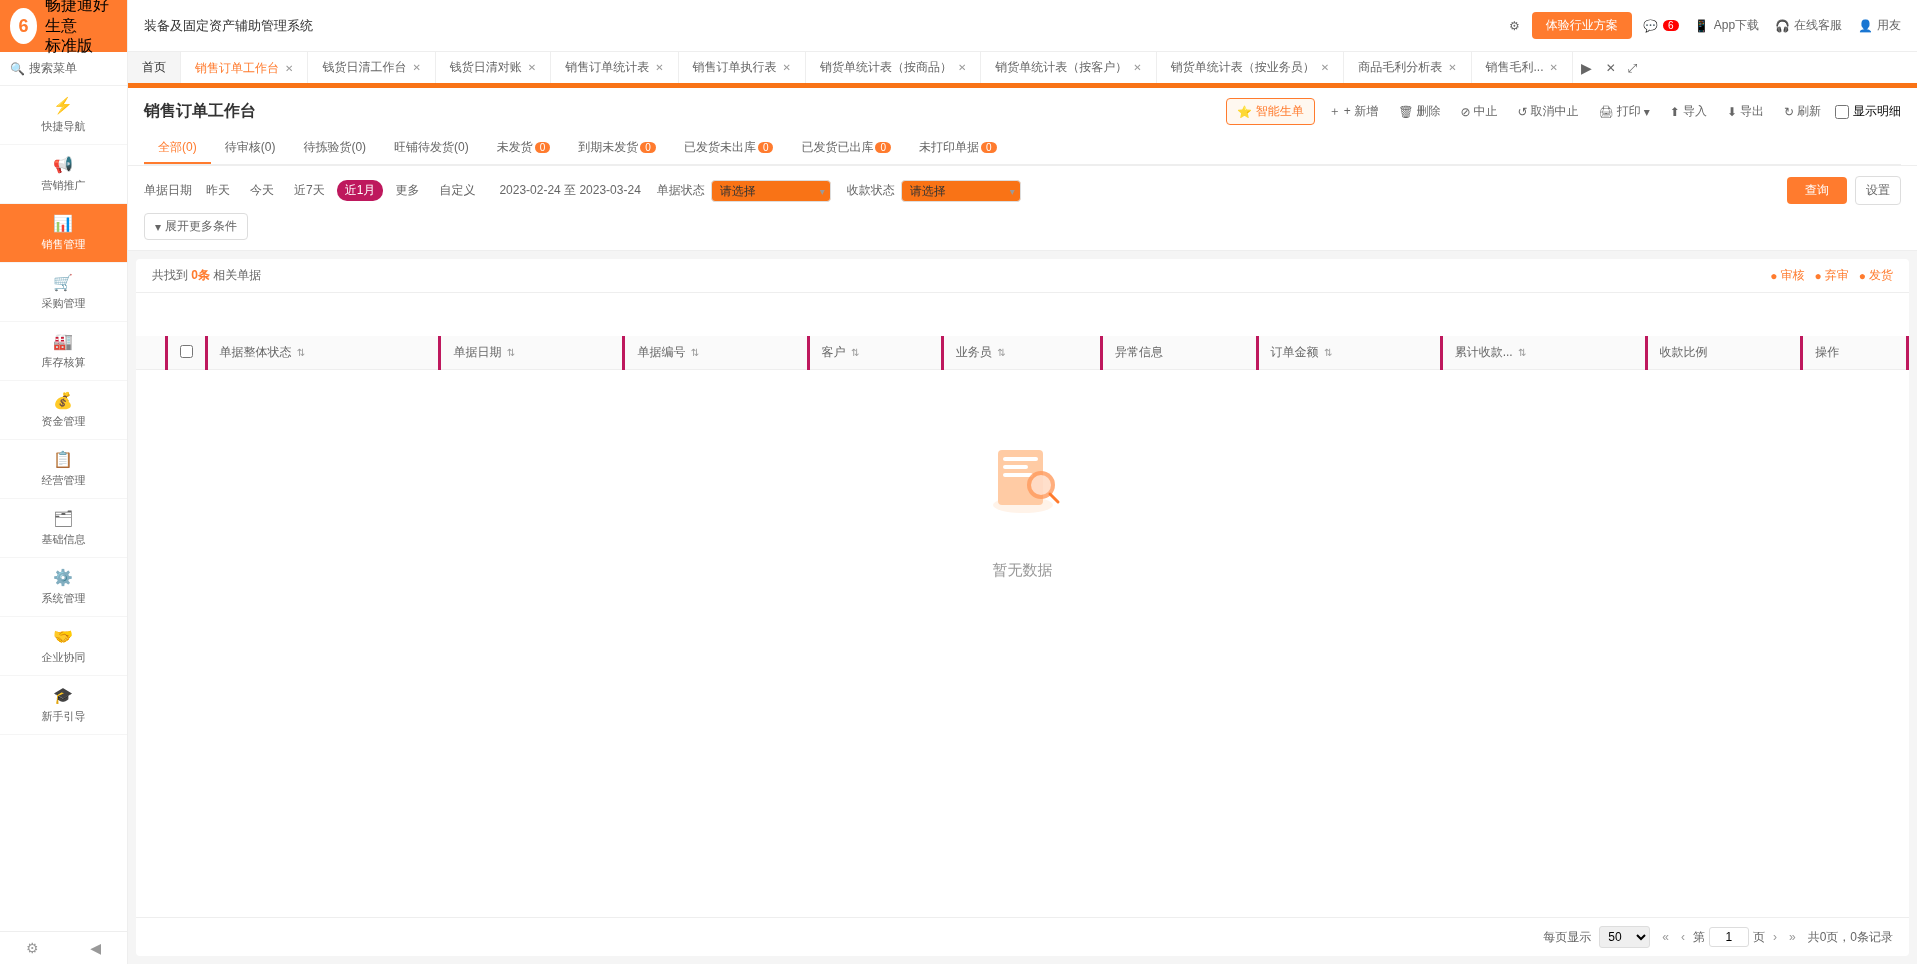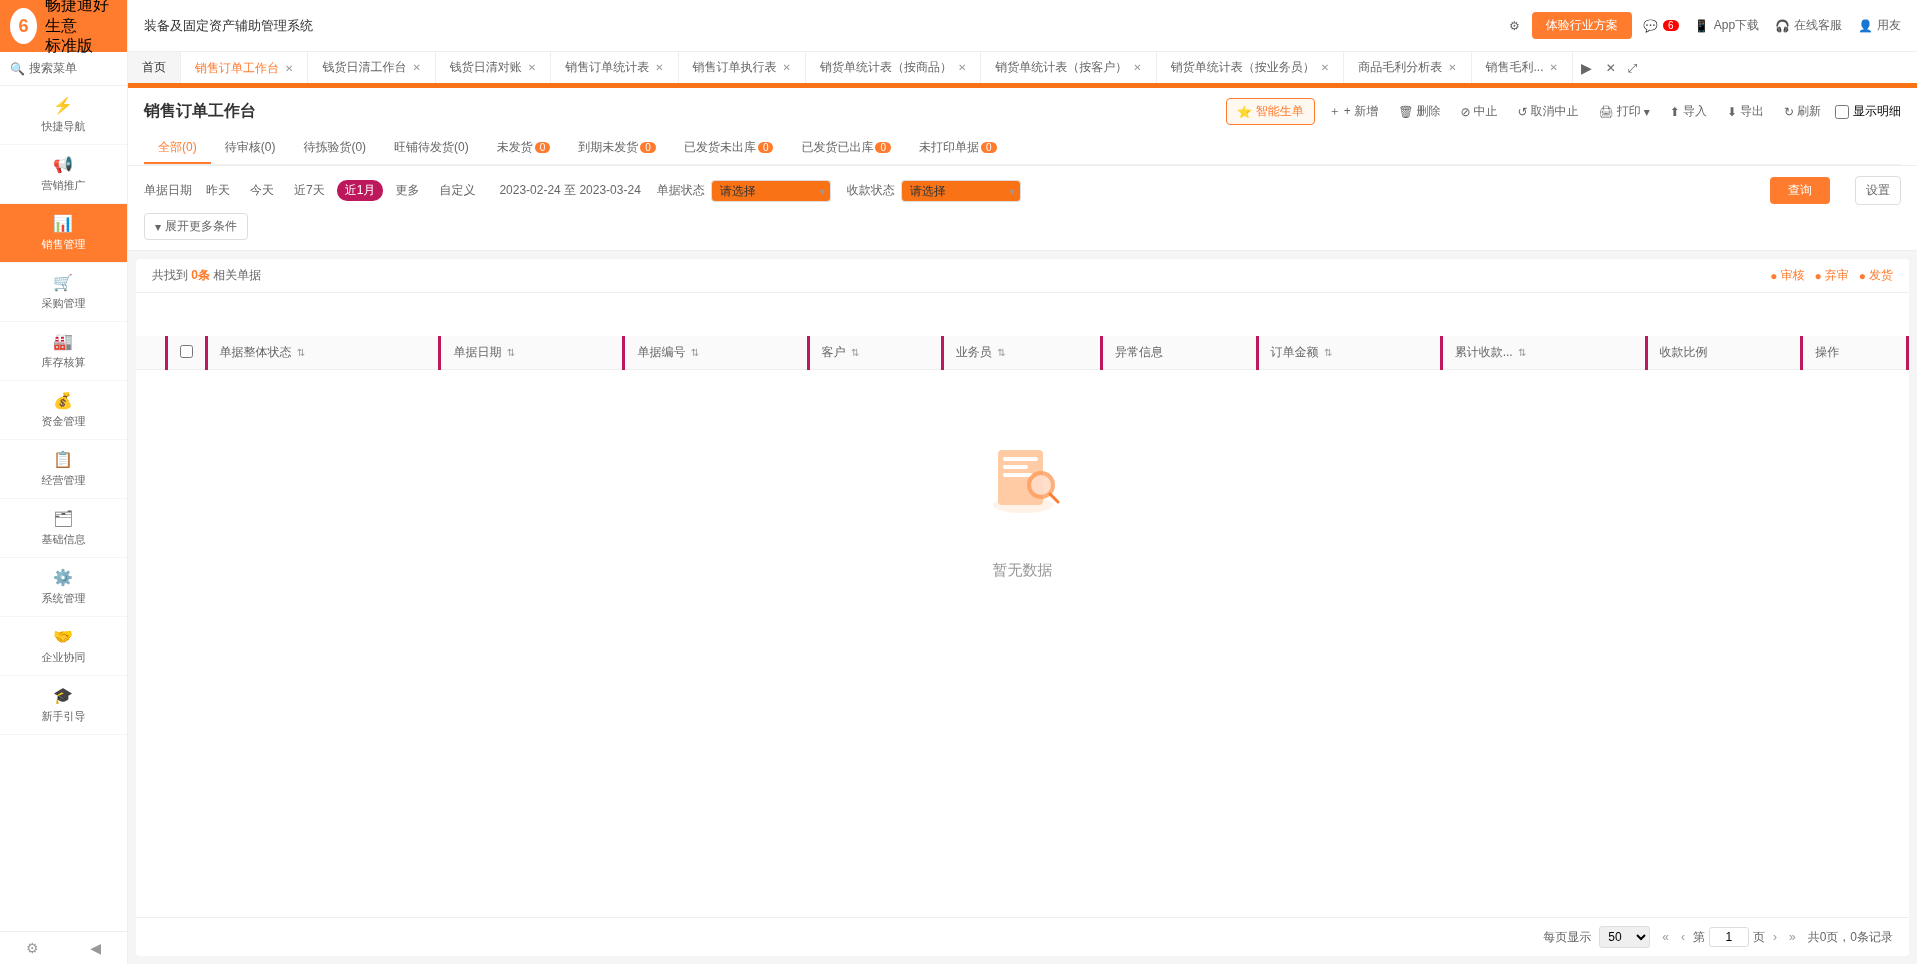--- a/index.html
+++ b/index.html
@@ -356,21 +356,21 @@
           </div>
         </div>
         <div class="filter-item">
           <span class="filter-label">收款状态</span>
           <div class="select-wrapper">
             <select class="filter-select">
               <option>请选择</option>
             </select>
           </div>
         </div>
-        <div class="filter-item" style="margin-left: auto; display:flex; gap:25px;padding-left:43px;">
+        <div class="filter-item" style="margin-left: auto; display:flex; gap:8px;padding-left:43px;">
           <div class="query-btn">查询</div>
           <div class="setting-btn">设置</div>
         </div>
       </div>
       <div style="margin-top:8px;">
         <div class="expand-btn" style="display:inline-flex;">
           <span>▾</span>
           <span>展开更多条件</span>
         </div>
       </div>

